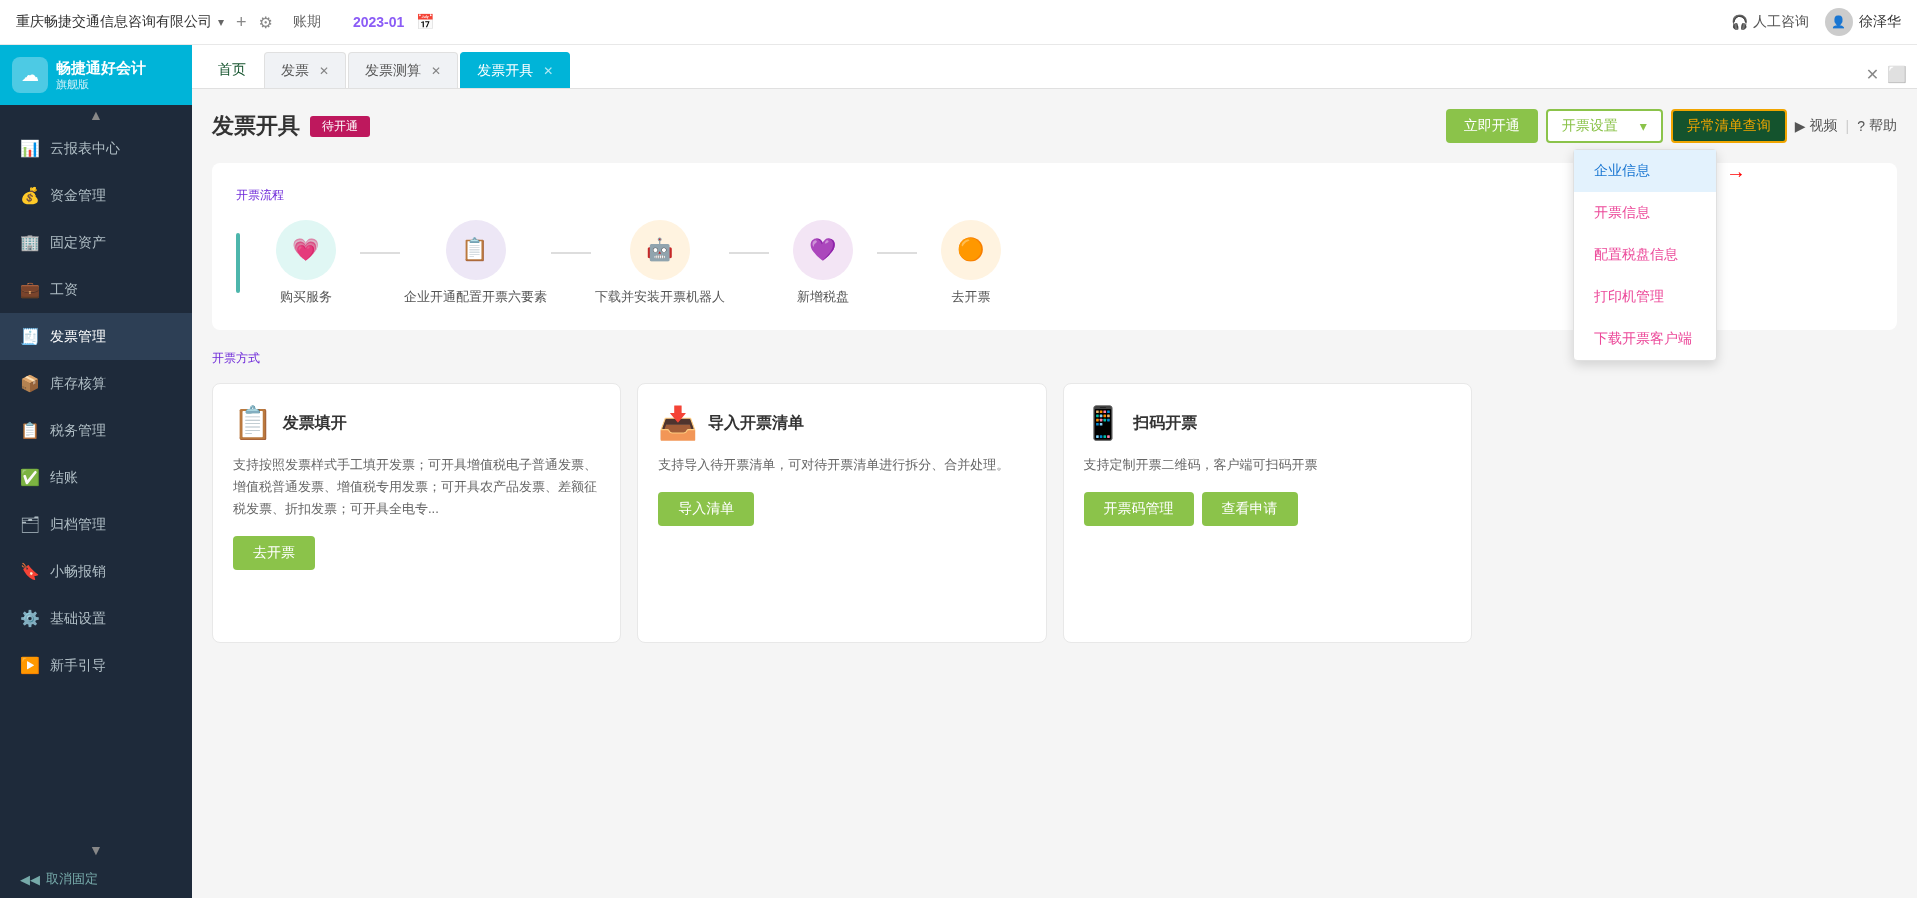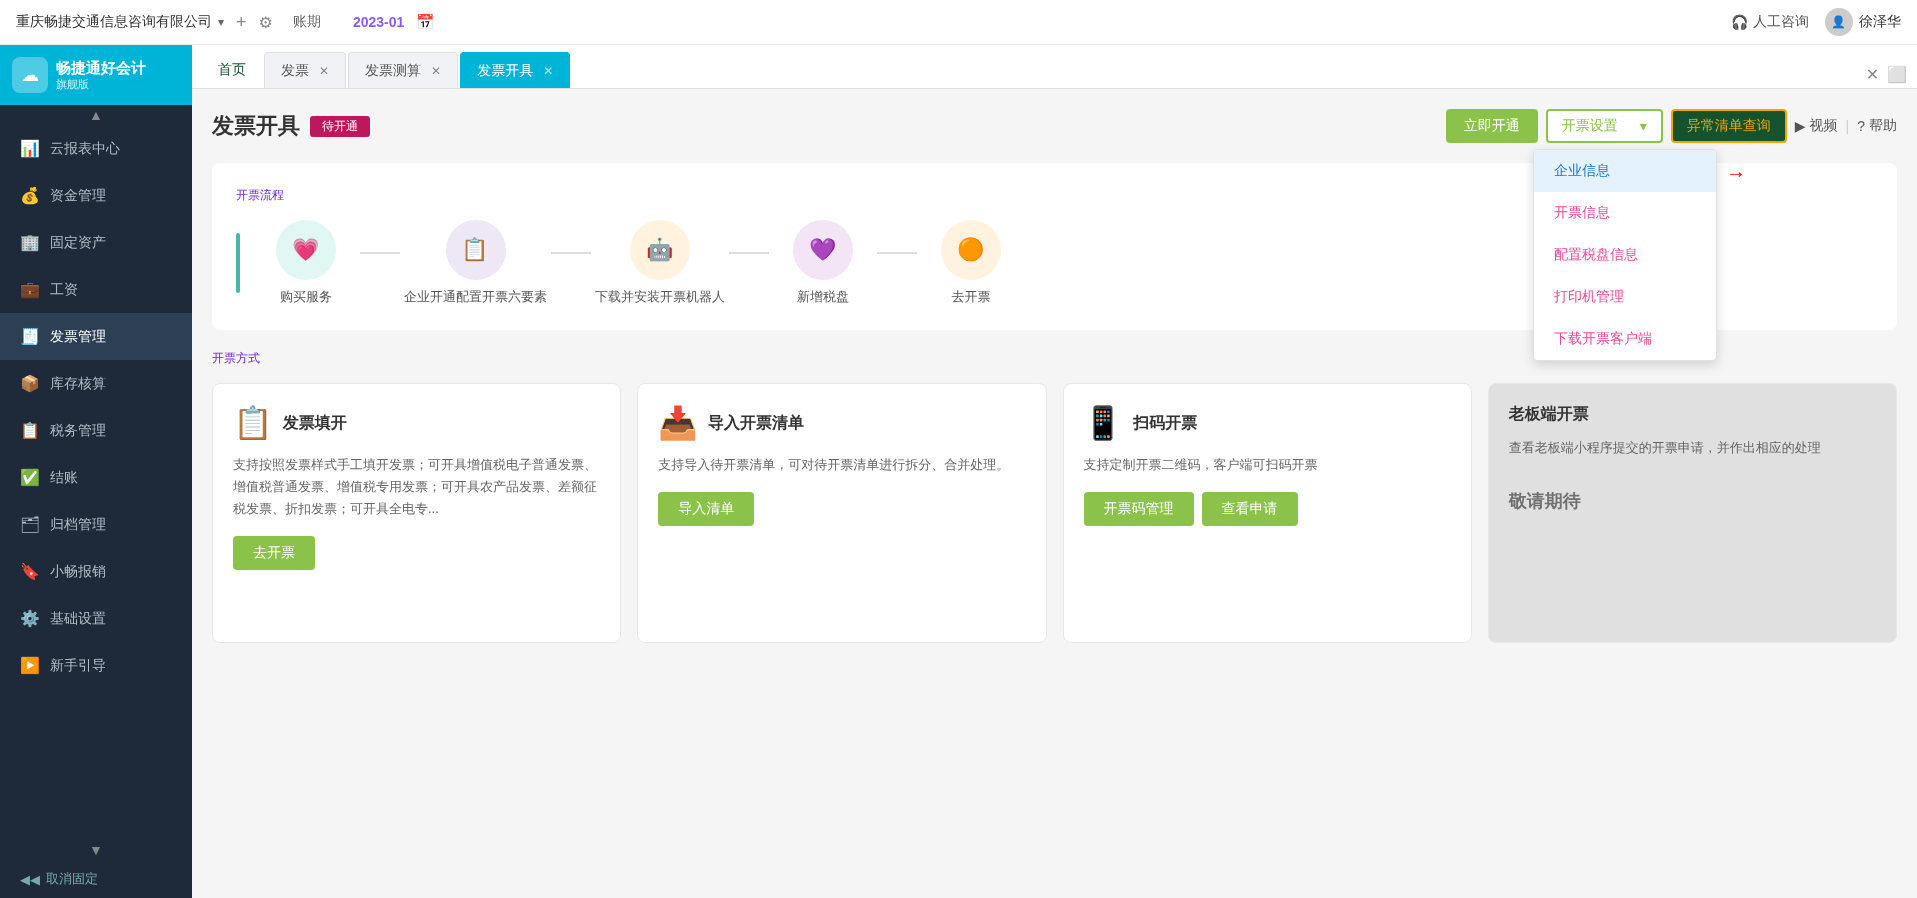--- a/index.html
+++ b/index.html
@@ -110,21 +110,21 @@
       display: flex; align-items: center; gap: 22px;
     }
     .btn-outline-yellow {
       background: #14532d; color: #f0a500; border: 2px solid #f0a500;
       padding: 6px 14px; border-radius: 4px; cursor: pointer; font-size: 14px;
     }
     .btn-link { background: none; border: none; color: #555; cursor: pointer; font-size: 14px; display: flex; align-items: center; gap: 4px; }
 
     
     .dropdown-menu {
-      position: absolute; top: 40px; right: 180px; width: 184px;
+      position: absolute; top: 40px; right: 180px; width: 144px;
       background: #fff; border: 1px solid #e0e0e0;
       box-shadow: 0 4px 12px rgba(0,0,0,0.15); border-radius: 4px; z-index: 100;
     }
     .dropdown-item {
       padding: 12px 20px; font-size: 14px; color: #ec4899; cursor: pointer;
     }
     .dropdown-item.highlighted { background: #e3f2fd; color: #1976d2; position: relative; }
     .red-arrow {
       position: absolute; top: 50%; right: -30px; transform: translateY(-50%);
       color: red; font-size: 20px;
@@ -402,24 +402,17 @@
               <div style="font-size:32px; color:#2196f3;">📱</div>
               <span class="card-title">扫码开票</span>
             </div>
             <div class="card-desc">支持定制开票二维码，客户端可扫码开票</div>
             <div style="display:flex; gap:8px; margin-top:auto;">
               <button class="card-btn">开票码管理</button>
               <button class="card-btn">查看申请</button>
             </div>
           </div>
 
-          <div class="method-card disabled">
-            <div class="card-header">
-              <span class="card-title">老板端开票</span>
-            </div>
-            <div class="card-desc">查看老板端小程序提交的开票申请，并作出相应的处理</div>
-            <div class="overlay-text">敬请期待</div>
-          </div>
         </div>
       </div>
     </div>
   </div>
 </div>
 
 </body></html>

